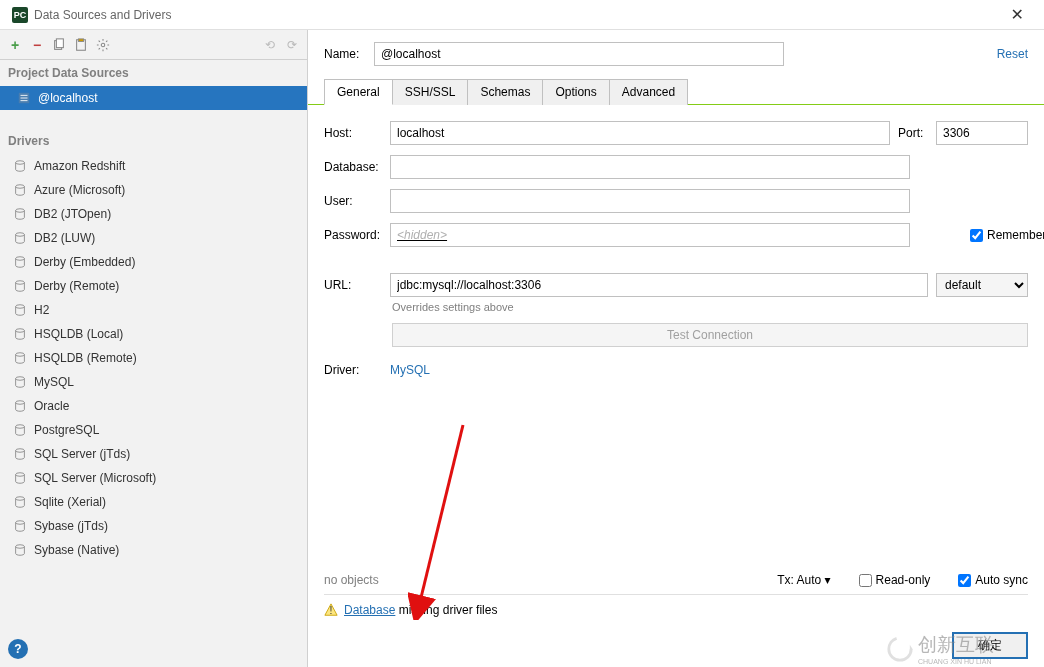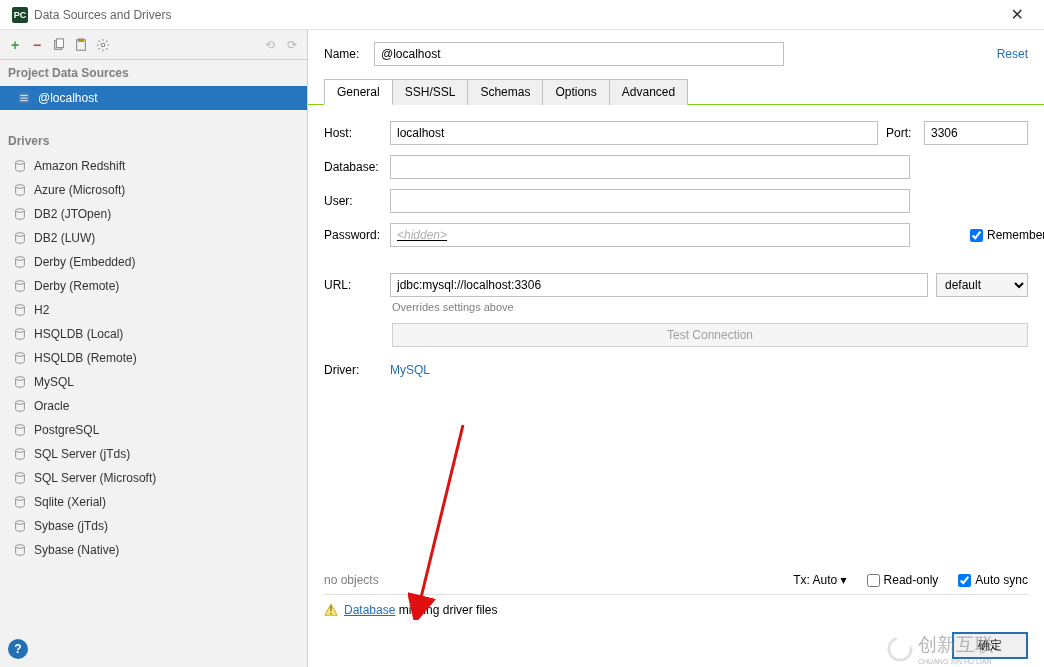--- a/index.html
+++ b/index.html
@@ -36,31 +36,31 @@
     
     .tabs { display: flex; padding: 0 16px; border-bottom: 1px solid #84cc16; }
     .tab { padding: 5px 12px; border: 1px solid #c0c0c0; border-bottom: none; margin-right: -1px; background: #f0f0f0; cursor: pointer; position: relative; top: 1px; }
     .tab.active { background: #fff; border-bottom: 1px solid #fff; z-index: 1; }
     
     .form { padding: 16px; display: flex; flex-direction: column; gap: 10px; }
     .form-row { display: flex; align-items: center; gap: 8px; }
     .form-row label { width: 58px; }
     .form-row input[type="text"], .form-row input[type="password"] { border: 1px solid #c0c0c0; padding: 3px 6px; height: 24px; }
     .form-row .wide { flex: 1; }
-    .form-row .port-input { width: 104px; }
+    .form-row .port-input { width: 92px; }
     .form-row select { border: 1px solid #c0c0c0; height: 24px; padding: 0 4px; width: 92px; background: #f5f5f5; }
     .checkbox-label { display: flex; align-items: center; gap: 4px; font-size: 11px; white-space: nowrap; }
     .checkbox-label input { width: 13px; height: 13px; }
     .hint { color: #808080; font-size: 11px; padding-left: 68px; margin-top: -6px; }
     .test-btn { margin-left: 68px; padding: 4px 14px; border: 1px solid #d0d0d0; background: #f5f5f5; color: #a0a0a0; cursor: not-allowed; }
     .driver-link { color: #2470b3; cursor: pointer; }
     
     .footer-status { position: absolute; bottom: 80px; left: 16px; right: 16px; display: flex; align-items: center; }
     .footer-status .no-obj { color: #808080; }
-    .footer-status .right-controls { margin-left: auto; display: flex; align-items: center; gap: 20px; }
+    .footer-status .right-controls { margin-left: auto; display: flex; align-items: center; gap: 28px; }
     
     .download-row { position: absolute; bottom: 50px; left: 16px; display: flex; align-items: center; gap: 6px; padding-top: 8px; border-top: 1px solid #e0e0e0; width: calc(100% - 32px); }
     .warn-icon { width: 14px; height: 14px; }
     .download-link { color: #2470b3; text-decoration: underline; cursor: pointer; }
     
     .buttons-row { position: absolute; bottom: 8px; right: 16px; display: flex; gap: 8px; }
     .btn { padding: 3px 24px; border: 1px solid #a0a0a0; background: #f0f0f0; cursor: pointer; }
     .btn.primary { border: 2px solid #2470b3; }
     
     .help-icon { position: absolute; bottom: 8px; left: 8px; width: 20px; height: 20px; border-radius: 50%; background: #2470b3; color: #fff; display: flex; align-items: center; justify-content: center; font-weight: bold; cursor: pointer; }

